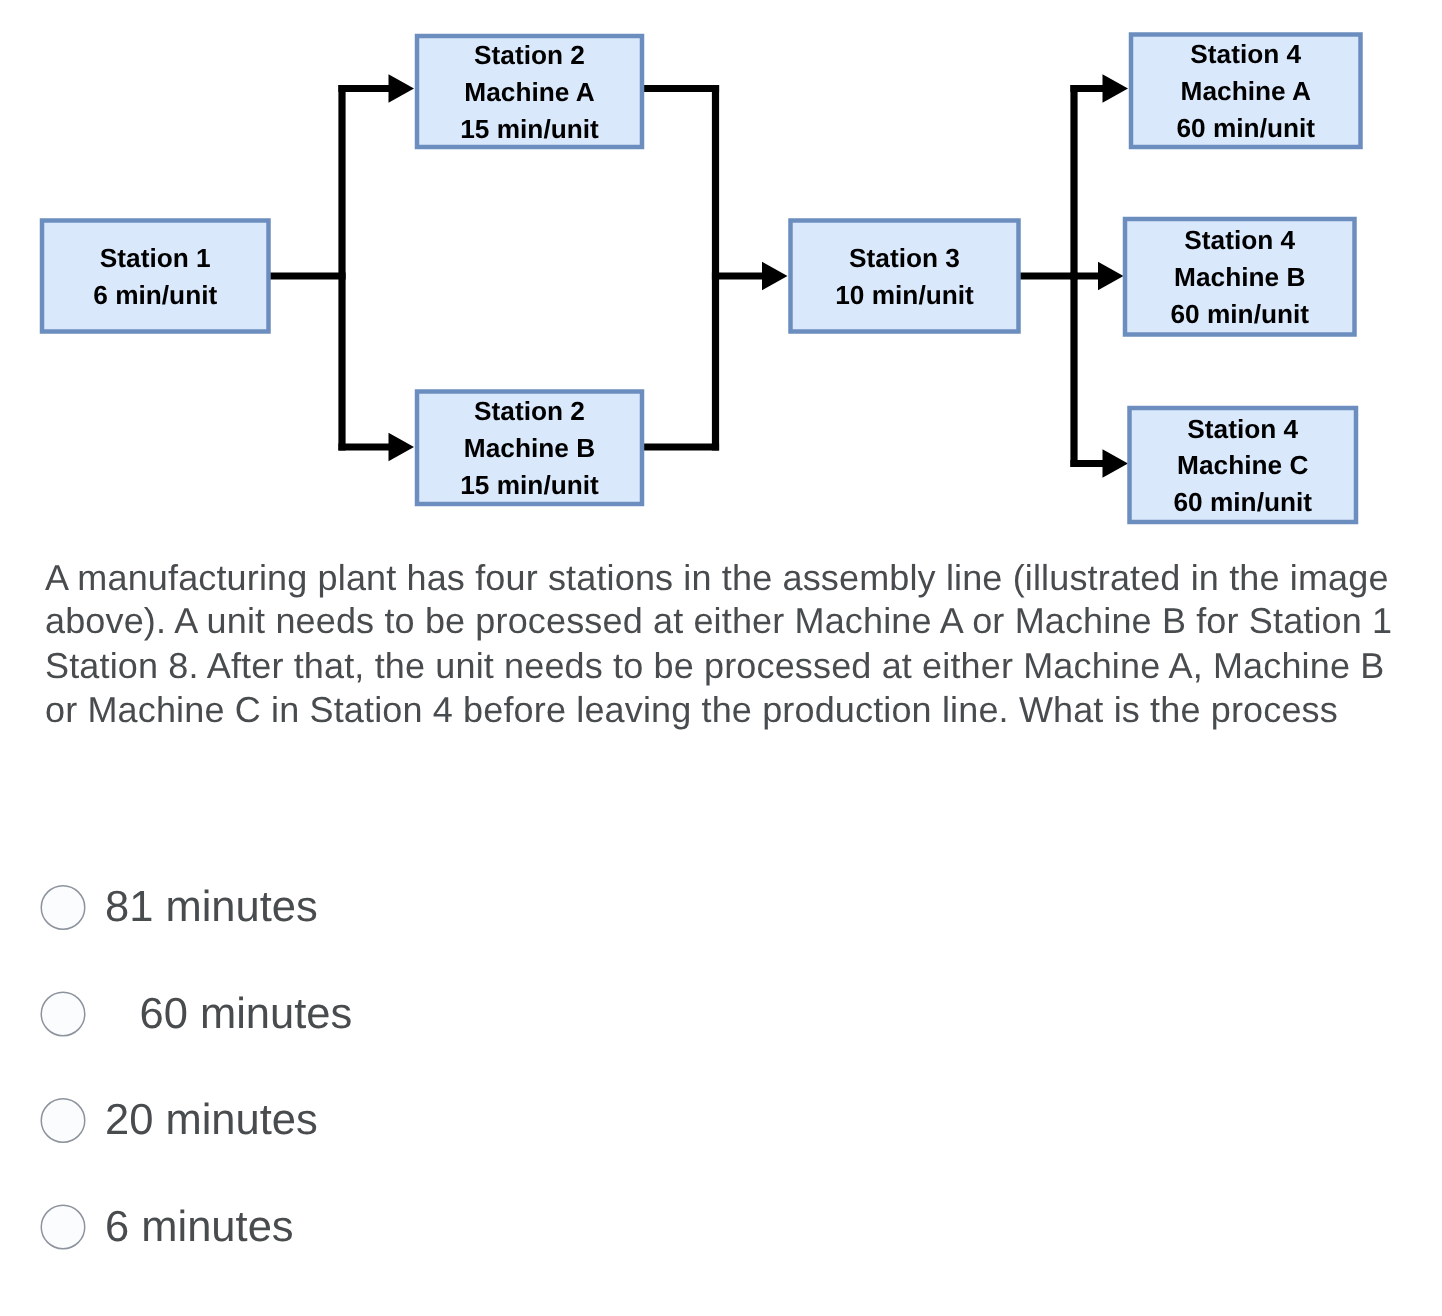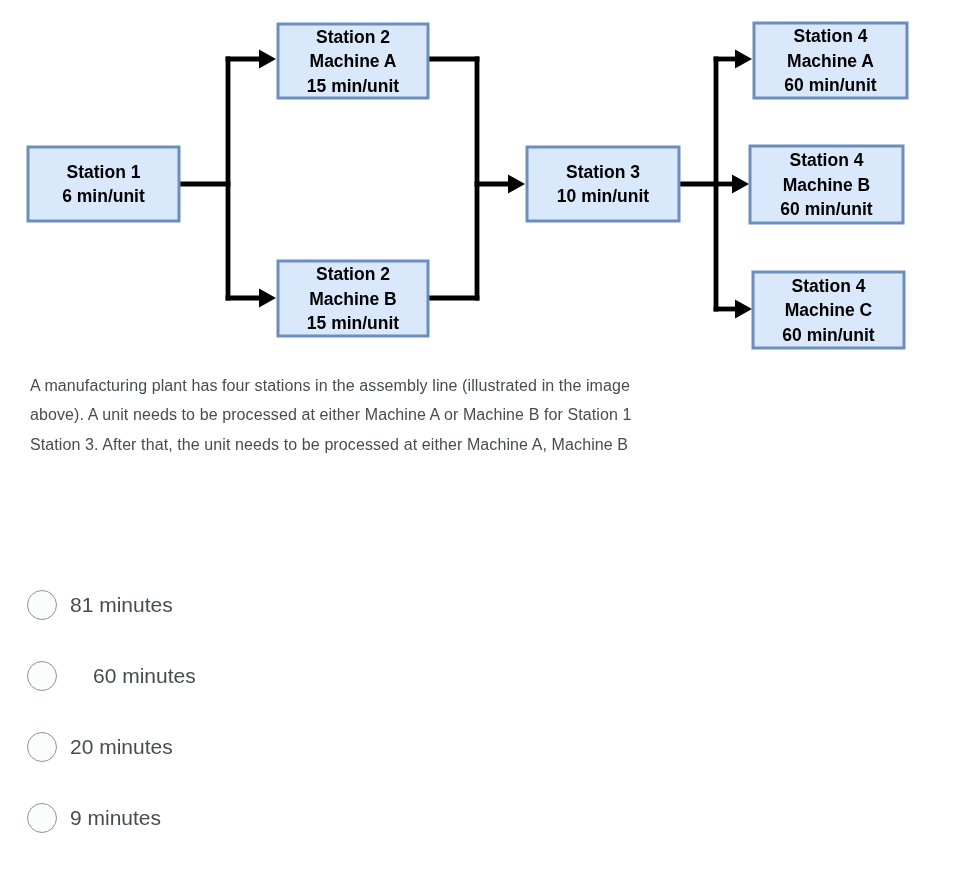--- a/index.html
+++ b/index.html
@@ -8,38 +8,38 @@
     background:var(--bg,#ffffff);
     font-family:"Liberation Sans",sans-serif;
     position:relative;
     overflow:hidden;
   }
   svg{position:absolute;left:0;top:0;}
   .node-label{font-family:"Liberation Sans",sans-serif;font-weight:700;}
   .question{
     position:absolute;left:30px;top:371px;width:915px;
     color:var(--text,#494c4e);
-    font-size:16px;line-height:29.4px;
+    font-size:24px;line-height:29.4px;
     letter-spacing:0.1px;
   }
   .qline{white-space:nowrap;}
   .option-row{
     position:absolute;left:27px;height:30px;
     display:flex;align-items:center;gap:13px;
     cursor:pointer;
   }
   .radio{
     width:30px;height:30px;box-sizing:border-box;
     border-radius:50%;
     border:1.6px solid var(--radio-border,#8d939c);
     background:var(--radio-fill,#fafcfe);
     flex:0 0 auto;
   }
   .option-label{
-    font-size:21px;
+    font-size:29px;
     color:var(--text,#494c4e);
     white-space:nowrap;
   }
 </style>
 </head>
 <body style="--text: #494c4e; --radio-border: #8d939c; --radio-fill: #fafcfe; --bg: #ffffff;">
 
 <svg width="961" height="362" viewBox="0 0 961 362" aria-hidden="true">
   <g id="connectors" stroke="#000000" stroke-width="4.8" fill="none" stroke-linecap="square">
 
@@ -95,33 +95,34 @@
       <g>
         <rect x="753" y="272" width="151" height="76" fill="#dae8fc" stroke="#6c8ebf" stroke-width="3"></rect>
         <text class="node-label" text-anchor="middle" font-size="17.5" fill="#000000"><tspan x="828.5" y="291.7">Station 4</tspan><tspan x="828.5" y="316.2">Machine C</tspan><tspan x="828.5" y="340.7">60 min/unit</tspan></text>
       </g>
     </g>
 </svg>
 
 <div class="question" id="question">
     <div class="qline">A manufacturing plant has four stations in the assembly line (illustrated in the image</div>
     <div class="qline">above). A unit needs to be processed at either Machine A or Machine B for Station 1</div>
-    <div class="qline">Station 3. After that, the unit needs to be processed at either Machine A, Machine B</div>
+    <div class="qline">Station 8. After that, the unit needs to be processed at either Machine A, Machine B</div>
+    <div class="qline">or Machine C in Station 4 before leaving the production line. What is the process</div>
   </div>
 
 <div id="options">
     <div class="option-row" style="top: 590px;">
       <span class="radio"></span>
       <span class="option-label">81 minutes</span>
     </div>
     <div class="option-row" style="top: 661px; gap: 36px;">
       <span class="radio"></span>
       <span class="option-label">60 minutes</span>
     </div>
     <div class="option-row" style="top: 732px; justify-content: center;">
       <span class="radio"></span>
       <span class="option-label">20 minutes</span>
     </div>
     <div class="option-row" style="top: 803px;">
       <span class="radio"></span>
-      <span class="option-label">9 minutes</span>
+      <span class="option-label">6 minutes</span>
     </div>
   </div>
 
 </body></html>

